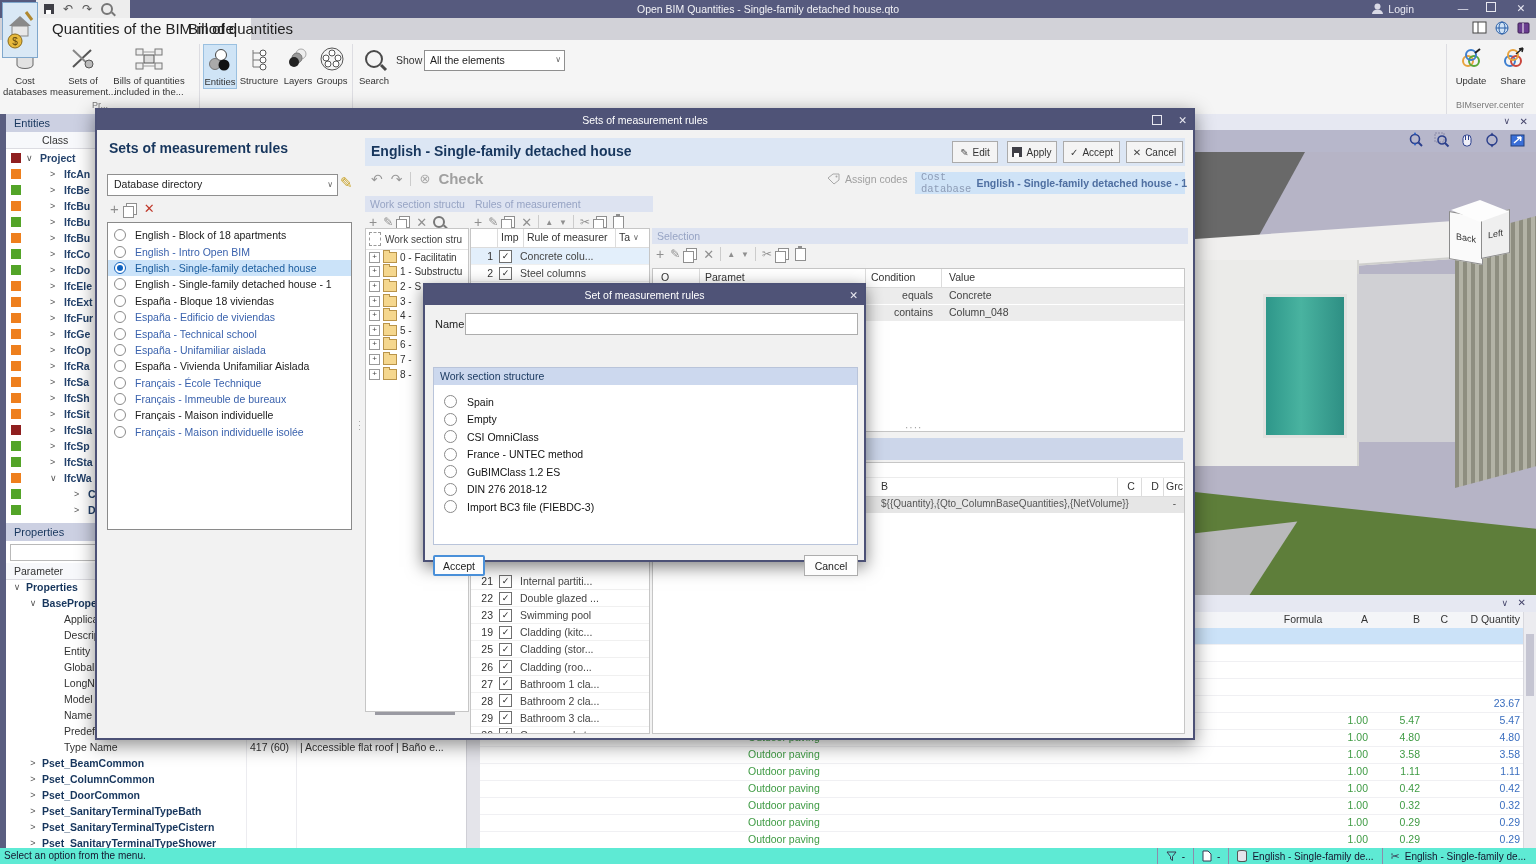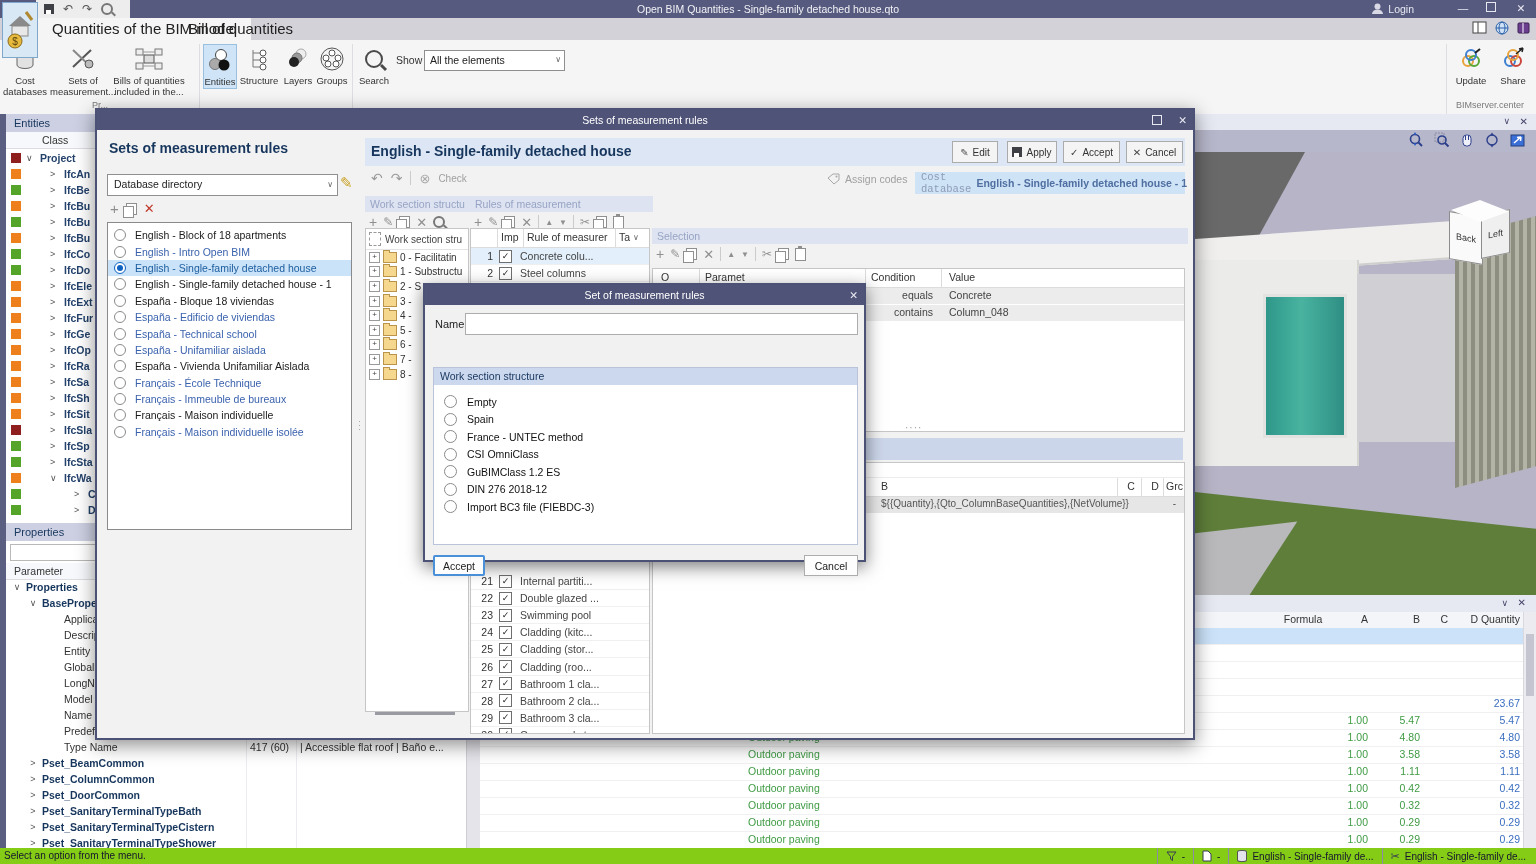--- a/index.html
+++ b/index.html
@@ -95,21 +95,21 @@
   .q-row span{position:absolute;top:1px;}
   .q-concept{left:268px;color:#3f9b44;}
   .q-a{left:830px;width:58px;text-align:right;color:#3f9b44;}
   .q-b{left:890px;width:50px;text-align:right;color:#3f9b44;}
   .q-c{left:942px;width:26px;text-align:right;color:#3f9b44;}
   .q-d{left:970px;width:28px;text-align:right;color:#3f9b44;}
   .q-qty{left:1000px;width:40px;text-align:right;color:#3a6ebf;}
   #qt-scroll{position:absolute;right:0;top:17px;width:12px;bottom:0;background:#ececf0;border-left:1px solid #d8d8de;}
   #qt-scroll .thumb{position:absolute;left:2px;right:2px;top:22px;height:62px;background:#c5c5d2;}
   
-  #statusbar{position:absolute;left:0;top:848px;width:1536px;height:16px;background:#84cc16;font-size:10px;color:#15152e;}
+  #statusbar{position:absolute;left:0;top:848px;width:1536px;height:16px;background:#5eead4;font-size:10px;color:#15152e;}
   #statusbar .msg{position:absolute;left:4px;top:2px;}
   #st-right{position:absolute;right:2px;top:0;height:16px;display:flex;align-items:center;}
   .st-seg{display:flex;align-items:center;gap:5px;padding:0 8px;height:16px;border-left:1px solid #8d8bab;}
   .dbic{display:inline-block;width:8px;height:10px;background:#e4e4ec;border:1px solid #555;border-radius:4px/2px;}
   
   #setswin{position:absolute;left:95px;top:108px;width:1100px;height:632px;background:#f2f2f2;
            border:2px solid #4c5176;box-sizing:border-box;box-shadow:0 5px 18px rgba(0,0,0,.45);z-index:20;}
   .wtitle{position:absolute;left:0;top:0;right:0;height:20px;background:#4f5377;color:#fff;font-size:10.5px;text-align:center;line-height:20px;}
   .wtitle .btns{position:absolute;right:6px;top:0;display:flex;gap:16px;align-items:center;height:20px;color:#e8e8f0;}
   .sq-restore{display:inline-block;width:8px;height:8px;border:1px solid #e8e8f0;}
@@ -864,21 +864,21 @@
     <div class="hbtn" style="left:1029px;width:57px;">
       <span style="color:#444;">✕</span>
         <span>Cancel</span>
     </div>
 
     <div class="tb" style="left:274px;top:60px;gap:8px;">
       <span style="font-size:14px;color:#9a9a9a;">↶</span>
       <span style="font-size:14px;color:#9a9a9a;">↷</span>
       <span class="tbsep"></span>
       <span style="font-size:13px;color:#a8a8a8;">⊗</span>
-      <span class="grayt" style="font-size:10px;">Check</span>
+      <span class="grayt" style="font-size:15px;font-weight:bold;">Check</span>
     </div>
     <div class="tb" style="left:730px;top:63px;gap:5px;">
       <svg width="13" height="12">
           <path d="M1 5 L6 1 h6 v6 l-5 4 z" fill="none" stroke="#a8a8a8"></path>
           <circle cx="9.5" cy="3.5" r="1" fill="#a8a8a8"></circle>
         </svg>
       <span class="grayt" style="font-size:10.5px;">Assign codes</span>
     </div>
     <div id="costdb">
       <span class="l">Cost database</span>
@@ -996,21 +996,21 @@
             <span class="n">22</span>
             <span class="cbx">✓</span>
             <span class="rl">Double glazed ...</span>
           </div>
           <div class="rule-row">
             <span class="n">23</span>
             <span class="cbx">✓</span>
             <span class="rl">Swimming pool</span>
           </div>
           <div class="rule-row">
-            <span class="n">24</span>
+            <span class="n">19</span>
             <span class="cbx">✓</span>
             <span class="rl">Cladding (kitc...</span>
           </div>
           <div class="rule-row">
             <span class="n">25</span>
             <span class="cbx">✓</span>
             <span class="rl">Cladding (stor...</span>
           </div>
           <div class="rule-row">
             <span class="n">26</span>
@@ -1105,33 +1105,33 @@
         </span>
     </div>
     <div style="position:absolute;left:0;top:20px;right:0;bottom:0;">
       <span id="dlg-name-lbl">Name</span>
       <div id="dlg-name"></div>
       <div id="dlg-group">
         <div class="ghead">Work section structure</div>
         <div style="padding-top:8px;">
           <label class="opt-row">
               <span class="rd"></span>
+              <span class="olbl">Spain</span>
+            </label>
+            <label class="opt-row">
+              <span class="rd"></span>
               <span class="olbl">Empty</span>
             </label>
             <label class="opt-row">
               <span class="rd"></span>
-              <span class="olbl">Spain</span>
+              <span class="olbl">CSI OmniClass</span>
             </label>
             <label class="opt-row">
               <span class="rd"></span>
               <span class="olbl">France - UNTEC method</span>
-            </label>
-            <label class="opt-row">
-              <span class="rd"></span>
-              <span class="olbl">CSI OmniClass</span>
             </label>
             <label class="opt-row">
               <span class="rd"></span>
               <span class="olbl">GuBIMClass 1.2 ES</span>
             </label>
             <label class="opt-row">
               <span class="rd"></span>
               <span class="olbl">DIN 276 2018-12</span>
             </label>
             <label class="opt-row">

